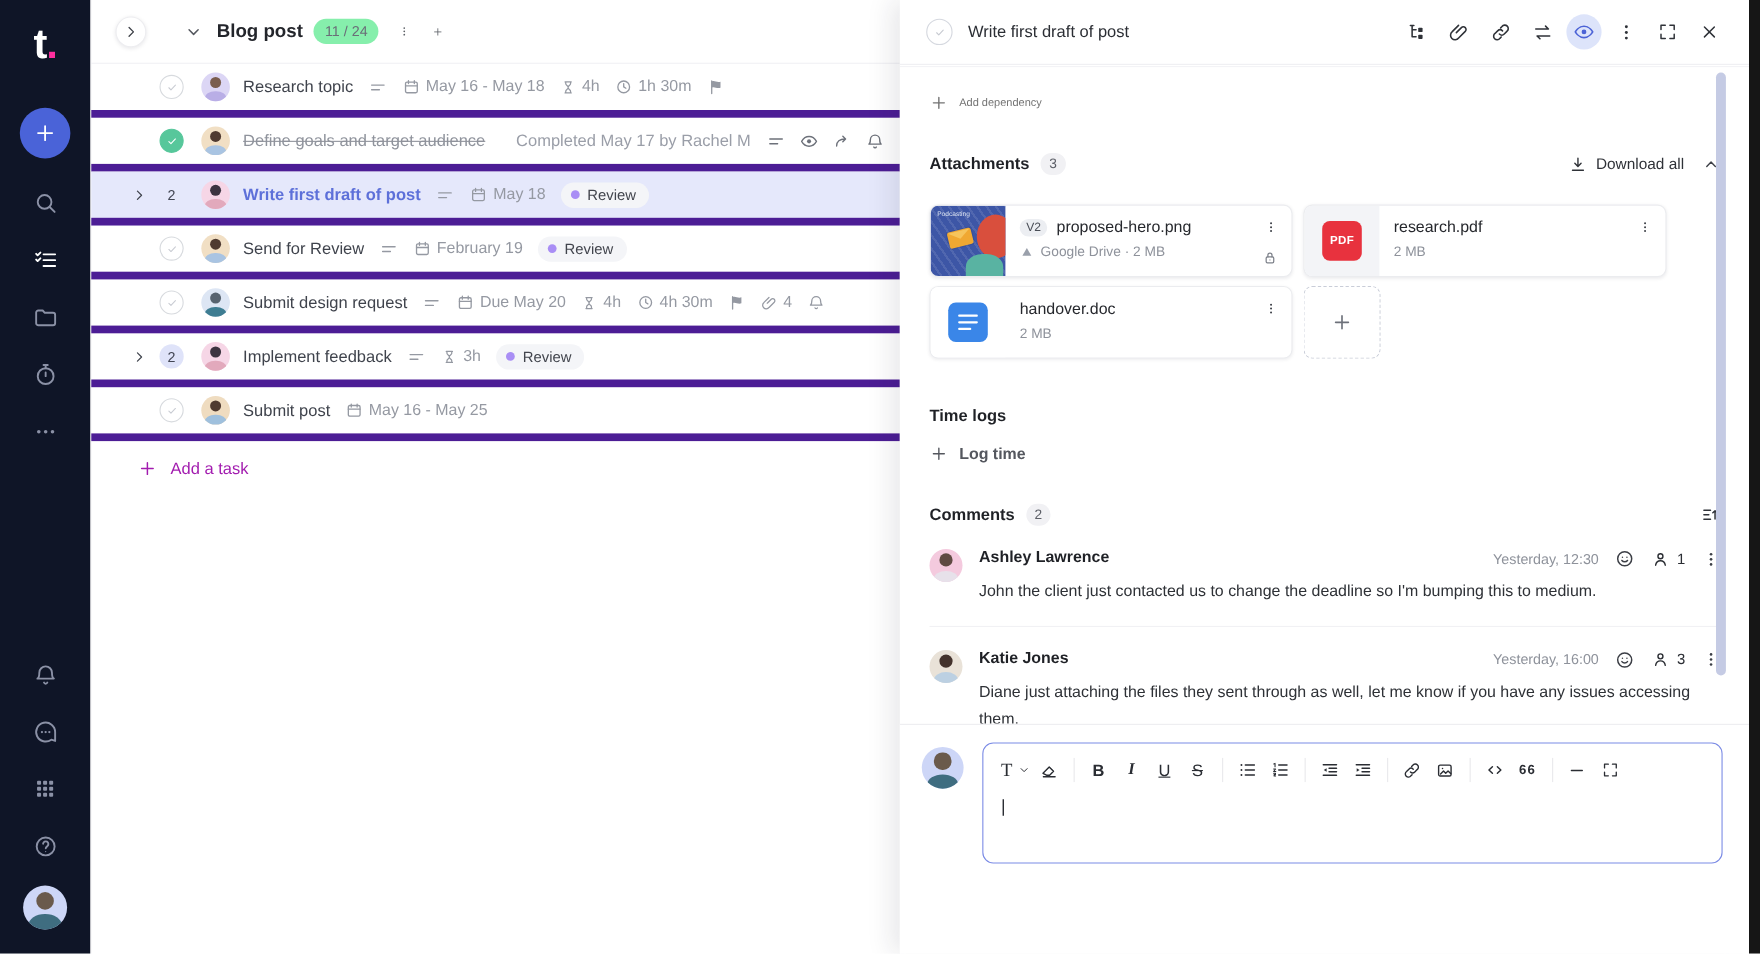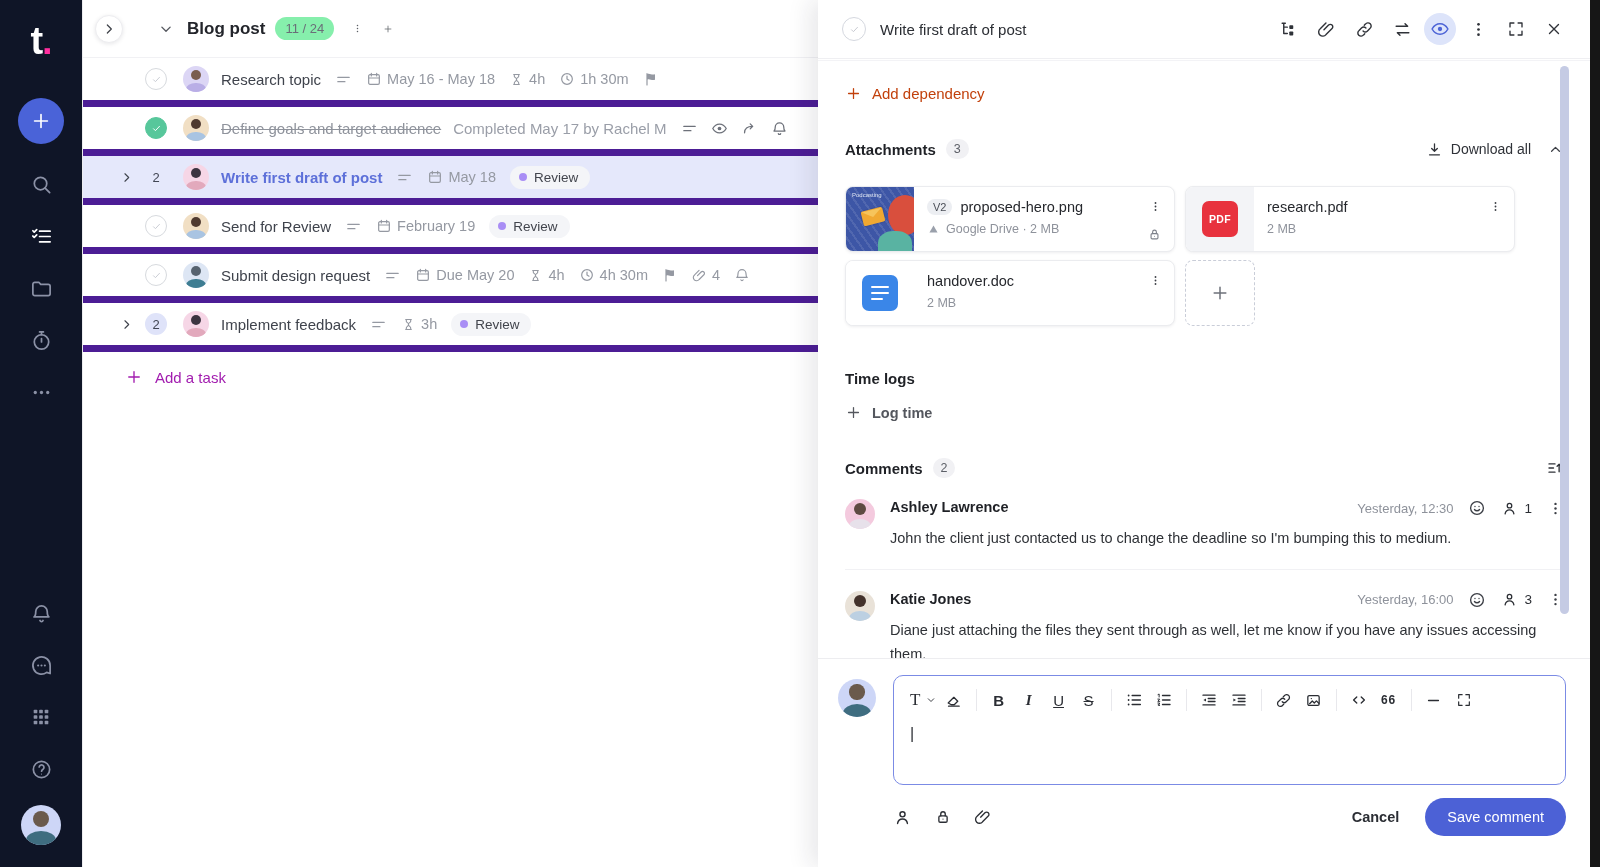--- a/index.html
+++ b/index.html
@@ -18,62 +18,62 @@
   .snav-item.active { color:#ffffff; }
   .sb-bottom { margin-top:auto; display:flex; flex-direction:column; align-items:center; padding-bottom:22px; }
   .sb-bottom .snav-item { height:52px; }
   .avatar { border-radius:50%; position:relative; overflow:hidden; flex:none; }
   .avatar::before { content:""; position:absolute; width:40%; height:40%; left:30%; top:14%; border-radius:50%; background:var(--skin,#6b5a4e); }
   .avatar::after { content:""; position:absolute; width:74%; height:48%; left:13%; bottom:-14%; border-radius:50% 50% 0 0; background:var(--shirt,#4e6b77); }
   .sb-avatar { width:40px; height:40px; margin-top:10px; background:#cdd6f7; cursor:pointer; }
 
   
   .list { position:absolute; left:82px; top:0; bottom:0; width:736px; background:#fff; border-left:1px solid #ececef; }
-  .list-header { height:57px; display:flex; align-items:center; padding-left:12px; }
+  .list-header { height:57px; display:flex; align-items:center; padding-left:22px; }
   .collapse-btn { width:28px; height:28px; border-radius:50%; background:#fff; border:1px solid #ededf0; box-shadow:0 1px 4px rgba(20,20,40,.10); display:flex; align-items:center; justify-content:center; color:#3c3f46; cursor:pointer; }
   .lh-chev { margin-left:34px; color:#55585f; cursor:pointer; }
   .lh-title { margin-left:12px; font-size:17px; font-weight:700; color:#23252b; }
   .lh-count { margin-left:10px; background:#86efac; color:#6a6e78; font-size:13px; border-radius:12px; padding:4px 10px; }
   .lh-kebab { margin-left:14px; color:#5c6066; cursor:pointer; padding:4px; }
   .lh-plus { margin-left:12px; color:#5c6066; cursor:pointer; padding:4px; }
 
   .rows { border-top:1px solid #f1f1f4; }
   .trow { height:49px; display:flex; align-items:center; border-bottom:7px solid #4c1d95; padding-left:36px; font-size:15px; }
   .trow.selected { background:#e5e8fb; }
   .slot-chev { width:26px; display:flex; align-items:center; color:#3f434c; }
   .slot-chk { width:30px; display:flex; align-items:center; }
   .chk { width:22px; height:22px; border-radius:50%; border:1.5px solid #d7dade; display:flex; align-items:center; justify-content:center; color:#c9ccd3; background:#fff; cursor:pointer; }
   .chk.done { background:#57c79b; border-color:#57c79b; color:#fff; }
   .cnt { min-width:22px; height:22px; border-radius:11px; background:#dfe3f9; color:#424654; font-size:13px; display:flex; align-items:center; justify-content:center; padding:0 6px; }
   .trow.selected .cnt { background:transparent; color:#424654; }
   .row-avatar { width:26px; height:26px; margin-left:8px; }
   .t-title { margin-left:12px; color:#3f434c; white-space:nowrap; cursor:pointer; }
   .t-title.sel { color:#5d70d9; font-weight:700; }
   .t-title.done { color:#8f939c; text-decoration:line-through; }
-  .done-note { margin-left:12px; color:#9a9ea8; white-space:nowrap; }
+  .done-note { margin-left:28px; color:#9a9ea8; white-space:nowrap; }
   .meta { display:flex; align-items:center; margin-left:14px; color:#9599a2; font-size:14.5px; gap:14px; }
   .m-item { display:flex; align-items:center; gap:5px; white-space:nowrap; }
   .m-item svg { color:#9599a2; }
   .flag { color:#68bf92; }
   .status-pill { display:flex; align-items:center; gap:7px; background:#f4f5f8; border-radius:13px; padding:4px 12px 4px 9px; font-size:13.5px; color:#42454d; }
   .status-dot { width:8px; height:8px; border-radius:50%; background:#a98ef5; }
   .row-icons { display:flex; align-items:center; gap:13px; color:#6d717a; margin-left:14px; }
   .add-task { display:flex; align-items:center; gap:12px; color:#a21caf; font-size:15px; padding:16px 0 0 42px; cursor:pointer; }
 
   
   .panel { position:absolute; left:818px; top:0; right:10px; bottom:0; background:#fff; box-shadow:-8px 0 22px rgba(25,25,50,.10); z-index:50; }
   .p-header { height:59px; display:flex; align-items:center; padding:0 20px 0 24px; border-bottom:1px solid #efeff2; }
   .p-chk { width:24px; height:24px; border-radius:50%; border:1.5px solid #d5d8df; color:#c6c9d0; display:flex; align-items:center; justify-content:center; cursor:pointer; }
   .p-title { margin-left:14px; font-size:15px; color:#2b2e34; flex:1; }
   .p-actions { display:flex; align-items:center; gap:6px; color:#2f3238; }
   .pa-btn { width:32px; height:32px; border-radius:50%; display:flex; align-items:center; justify-content:center; cursor:pointer; }
   .pa-btn.active { background:#dde4fa; color:#4c63d6; }
 
   .p-content { position:absolute; top:60px; left:0; right:0; bottom:209px; padding:0 26px 0 27px; border-top:1px solid #f3f3f6; overflow:hidden; }
-  .add-dep { display:flex; align-items:center; gap:10px; color:#c2410c; font-size:15px; margin-top:24px; cursor:pointer; }
+  .add-dep { display:flex; align-items:center; gap:10px; color:#737373; font-size:10px; margin-top:24px; cursor:pointer; }
   .sec-head { display:flex; align-items:center; margin-top:37px; }
   .sec-title { font-size:15px; font-weight:700; color:#1f2126; }
   .sec-count { margin-left:10px; background:#f1f1f4; color:#5c5f67; font-size:12.5px; border-radius:10px; padding:3px 8px; }
   .sec-right { margin-left:auto; display:flex; align-items:center; gap:16px; color:#2f3238; }
   .dl-all { display:flex; align-items:center; gap:8px; font-size:14px; cursor:pointer; }
   .chev-up-btn { cursor:pointer; color:#3c3f46; }
 
   .att-grid { margin-top:27px; display:grid; grid-template-columns:330px 330px; gap:8px 10px; }
   .att-card { height:66px; background:#fff; border:1px solid #ebecef; border-radius:8px; box-shadow:0 1px 3px rgba(20,20,40,.07); display:flex; overflow:hidden; cursor:pointer; }
   .att-thumb { width:68px; height:100%; flex:none; position:relative; overflow:hidden; }
@@ -619,20 +619,40 @@
             </svg>
             <span>3h</span>
           </span>
         <span class="status-pill">
             <span class="status-dot"></span>
             <span>Review</span>
           </span>
       </div>
     </div>
 
+    <div class="trow">
+      <div class="slot-chev"></div>
+      <div class="slot-chk">
+          <div class="chk">
+            <svg class="ic" width="13" height="13">
+              <use href="#i-check"></use>
+            </svg>
+          </div>
+        </div>
+      <div class="avatar row-avatar" style="--skin:#4f3a30;--shirt:#9fc0dd;background:#efdcc0"></div>
+      <div class="t-title">Submit post</div>
+      <div class="meta">
+        <span class="m-item">
+            <svg class="ic" width="16" height="16">
+              <use href="#i-cal"></use>
+            </svg>
+            <span>May 16 - May 25</span>
+          </span>
+      </div>
+    </div>
   </div>
 
   <div class="add-task">
     <svg class="ic" width="18" height="18">
         <use href="#i-plus"></use>
       </svg>
     <span>Add a task</span>
   </div>
 </main>
 
@@ -936,36 +956,19 @@
               </span>
             <span class="tb-btn">
                 <svg class="ic" width="16" height="16">
                   <use href="#i-expand"></use>
                 </svg>
               </span>
           </span>
         </div>
         <div class="caret-line">|</div>
       </div>
-      <div class="comp-foot">
-        <div class="cf-icons">
-          <svg class="ic" width="19" height="19">
-              <use href="#i-person"></use>
-            </svg>
-          <svg class="ic" width="18" height="18">
-              <use href="#i-lock"></use>
-            </svg>
-          <svg class="ic" width="18" height="18">
-              <use href="#i-clip"></use>
-            </svg>
-        </div>
-        <div class="cf-right">
-          <span class="cancel-btn">Cancel</span>
-          <button class="save-btn">Save comment</button>
-        </div>
-      </div>
     </div>
   </div>
 
   <div class="scroll-thumb"></div>
 </section>
 
 <div class="edge-strip"></div>
 
 </body></html>

